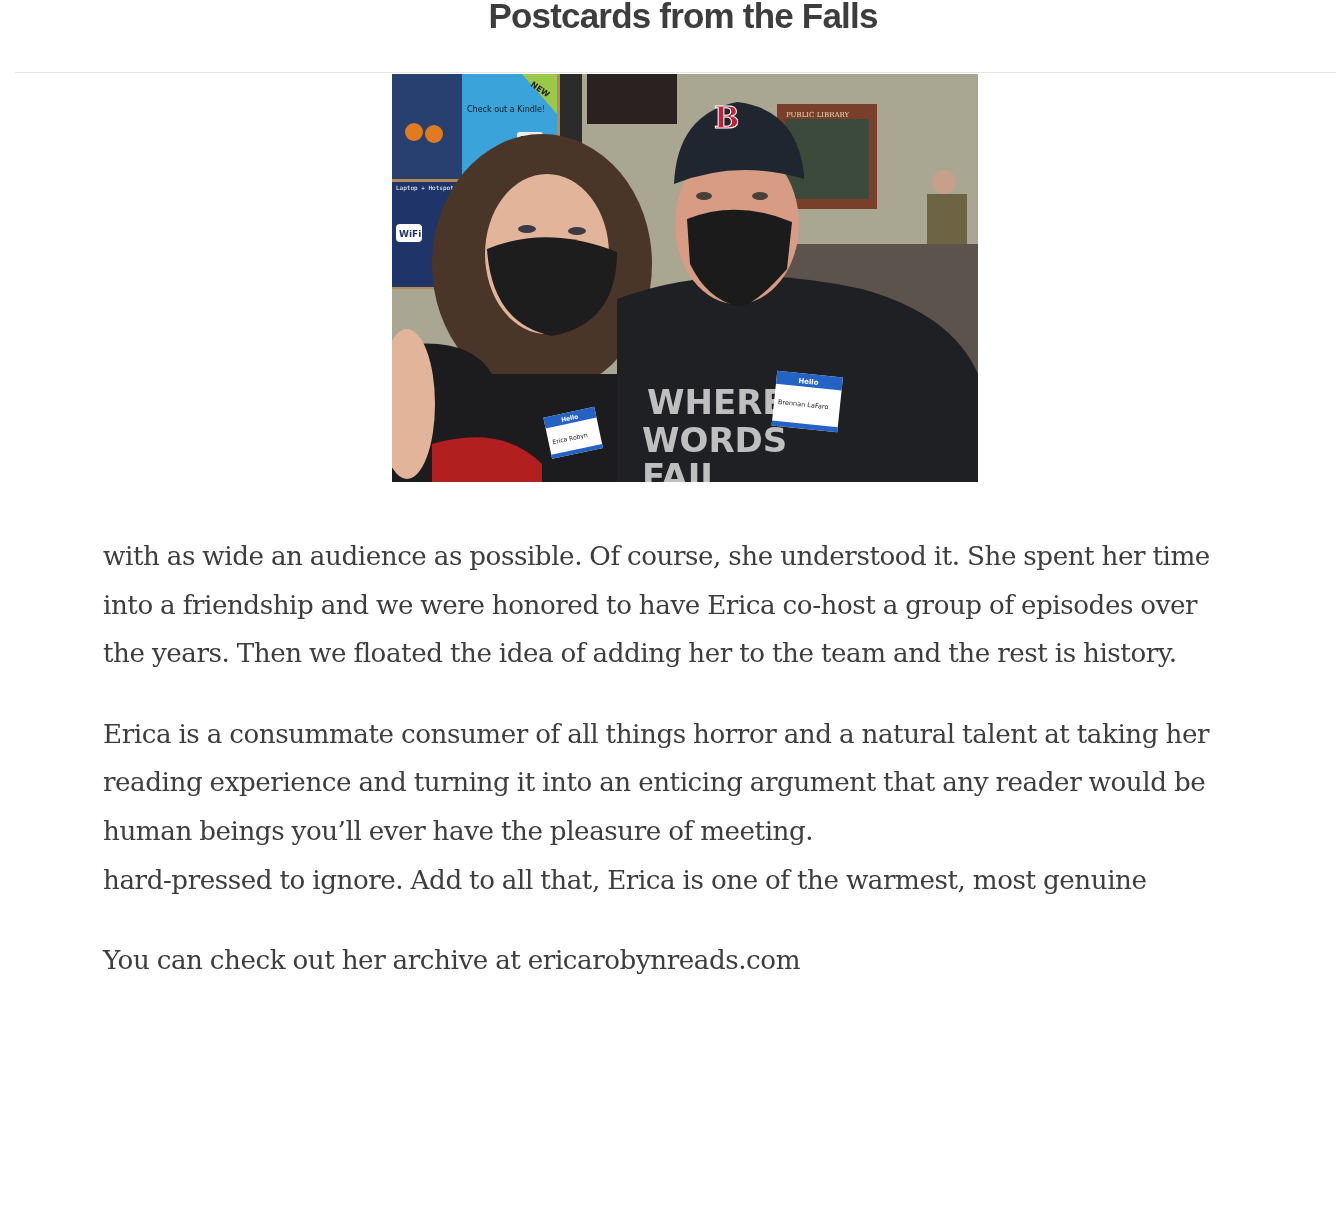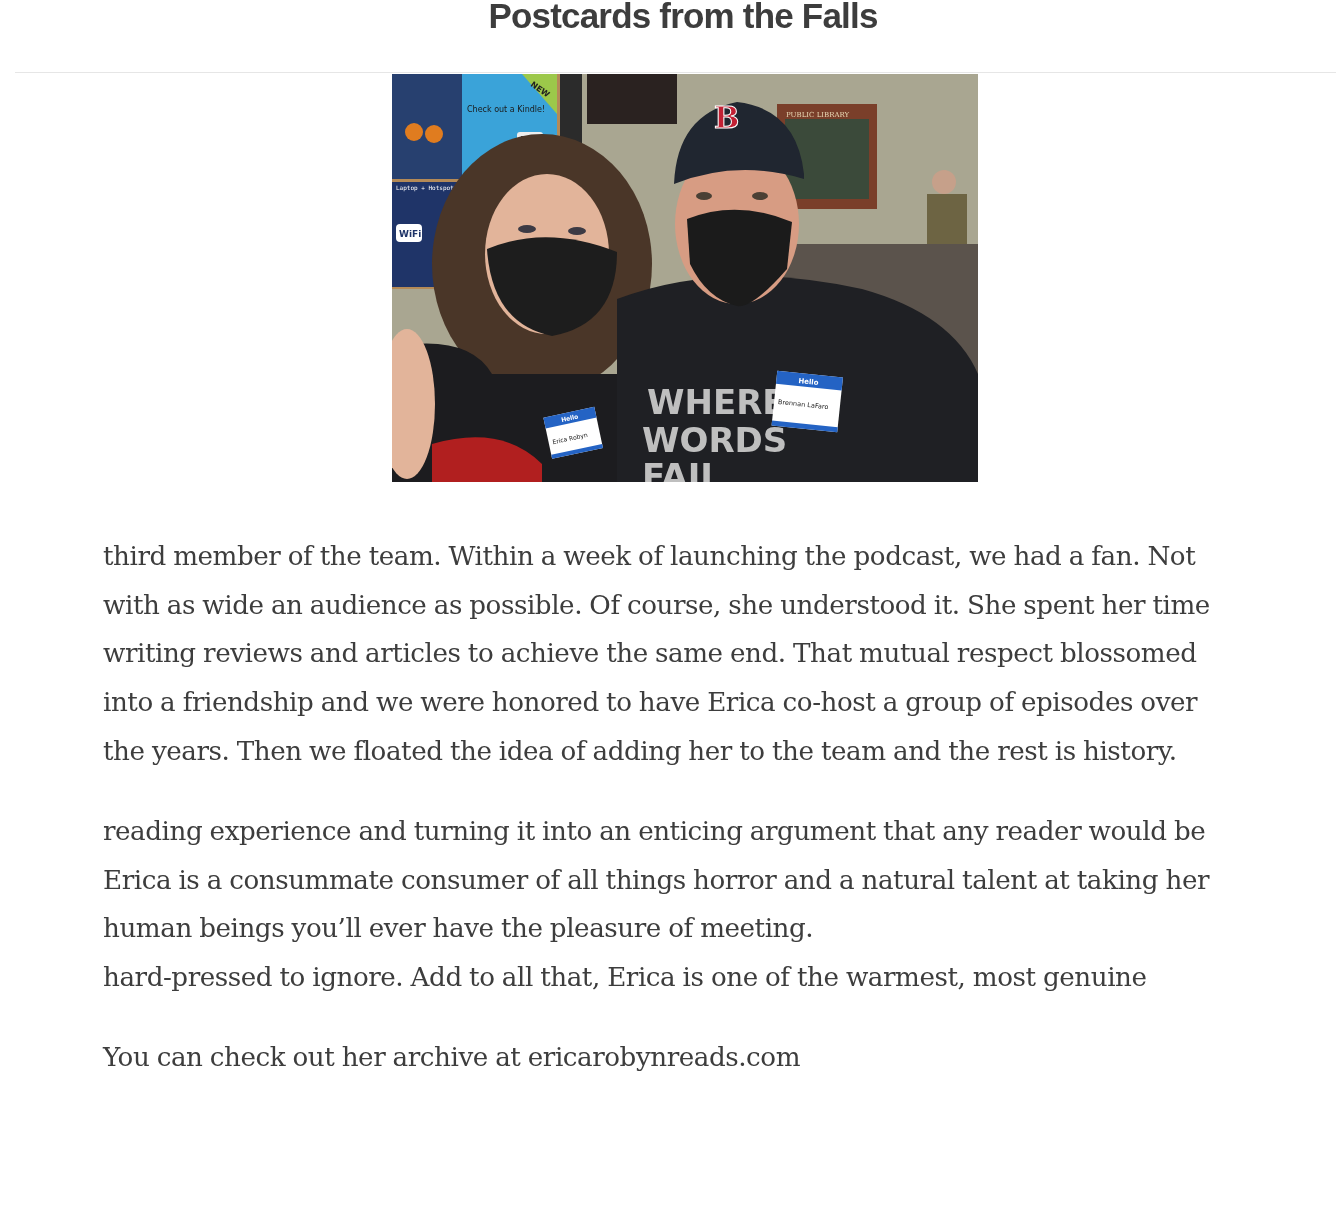--- a/index.html
+++ b/index.html
@@ -160,28 +160,26 @@
       <rect x="382" y="300" width="66" height="13" fill="#2463c4"></rect>
       <text x="404" y="310" font-family="DejaVu Sans, sans-serif" font-size="7" font-weight="bold" fill="#ffffff">Hello</text>
       <text x="386" y="333" font-family="DejaVu Sans, sans-serif" font-size="6.5" fill="#222">Brennan LaFaro</text>
       <rect x="382" y="350" width="66" height="5" fill="#2463c4"></rect>
     </g>
   </svg>
 </div>
 
 <article class="article">
   <p>
-    <span class="line">third member of the team. Within a week of launching the podcast, we had a fan. Not</span>
     <span class="line">with as wide an audience as possible. Of course, she understood it. She spent her time</span>
-    <span class="line">writing reviews and articles to achieve the same end. That mutual respect blossomed</span>
     <span class="line">into a friendship and we were honored to have Erica co-host a group of episodes over</span>
     <span class="line">the years. Then we floated the idea of adding her to the team and the rest is history.</span>
   </p>
   <p>
+    <span class="line">Erica is a consummate consumer of all things horror and a natural talent at taking her</span>
     <span class="line">reading experience and turning it into an enticing argument that any reader would be</span>
-    <span class="line">Erica is a consummate consumer of all things horror and a natural talent at taking her</span>
     <span class="line">human beings you’ll ever have the pleasure of meeting.</span>
     <span class="line">hard-pressed to ignore. Add to all that, Erica is one of the warmest, most genuine</span>
   </p>
   <p>
     <span>You can check out her archive at </span><a>ericarobynreads.com</a>
   </p>
 </article>
 
 </body></html>

